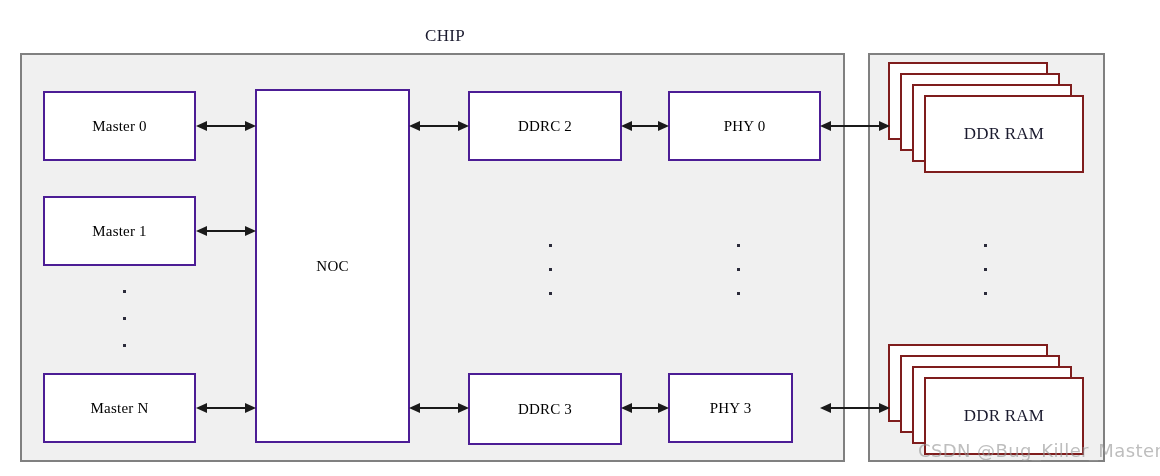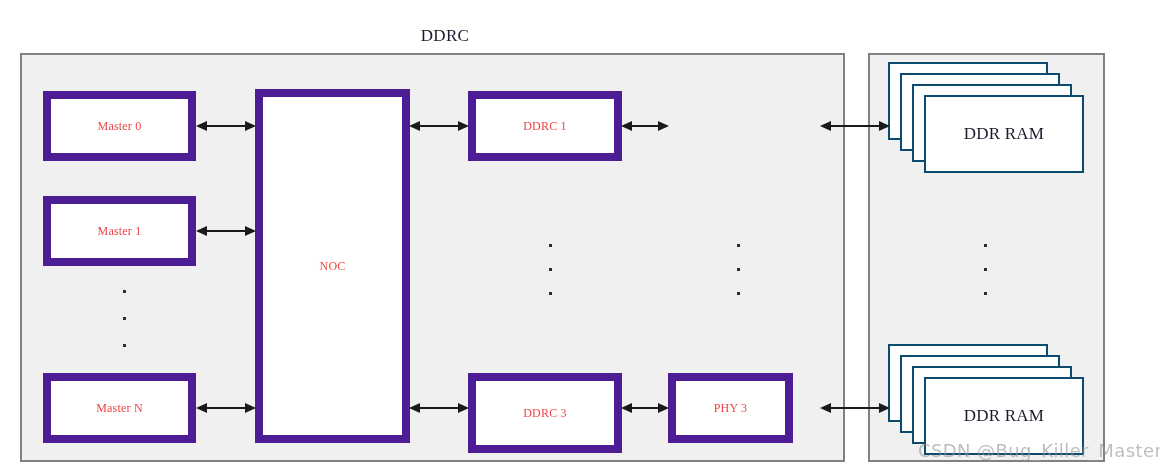--- a/index.html
+++ b/index.html
@@ -31,39 +31,39 @@
     color: #1a1a2e;
     text-align: center;
     white-space: nowrap;
     letter-spacing: .3px;
   }
 
   
   .block {
     position: absolute;
     background: #ffffff;
-    border: 8px solid #4c1d95;
+    border: 2px solid #4c1d95;
     box-sizing: border-box;
     display: flex;
     align-items: center;
     justify-content: center;
-    font-size: 12px;
-    color: #ef4444;
+    font-size: 15px;
+    color: #000000;
     white-space: nowrap;
     letter-spacing: .2px;
   }
 
   
   .stack {
     position: absolute;
   }
   .stack .sheet {
     position: absolute;
     background: #ffffff;
-    border: 2px solid #0c4a6e;
+    border: 2px solid #7f1d1d;
     box-sizing: border-box;
   }
   .stack .sheet.front {
     display: flex;
     align-items: center;
     justify-content: center;
     font-size: 17px;
     color: #1a1a2e;
     white-space: nowrap;
     letter-spacing: .2px;
@@ -105,49 +105,50 @@
     font-size: 18px;
     color: rgba(150,150,150,.62);
     letter-spacing: .4px;
   }
 </style>
 </head>
 <body>
 
 <div id="canvas">
 
-  <div class="panel-title" style="left:370px; top:26px; width:150px;">DDRC</div>
+  <div class="panel-title" style="left:370px; top:26px; width:150px;">CHIP</div>
   <div class="panel" style="left:20px; top:53px; width:825px; height:409px;"></div>
 
   <div class="panel" style="left:868px; top:53px; width:237px; height:409px;"></div>
 
   <div class="block" style="left:43px; top:91px; width:153px; height:70px;">Master 0</div>
 
   <div class="block" style="left:43px; top:196px; width:153px; height:70px;">Master 1</div>
 
   <div class="vdots" style="left:123px; top:290px; height:60px;">
     <i style="top:0px;"></i>
       <i style="top:27px;"></i>
       <i style="top:54px;"></i>
   </div>
 
   <div class="block" style="left:255px; top:89px; width:155px; height:354px;">NOC</div>
 
   <div class="block" style="left:43px; top:373px; width:153px; height:70px;">Master N</div>
 
-  <div class="block" style="left:468px; top:91px; width:154px; height:70px;">DDRC 1</div>
+  <div class="block" style="left:468px; top:91px; width:154px; height:70px;">DDRC 2</div>
 
   <div class="vdots" style="left:549px; top:244px; height:52px;">
     <i style="top:0px;"></i>
       <i style="top:24px;"></i>
       <i style="top:48px;"></i>
   </div>
 
-  <div class="block" style="left:468px; top:373px; width:154px; height:80px;">DDRC 3</div>
-
+  <div class="block" style="left:468px; top:373px; width:154px; height:72px;">DDRC 3</div>
+
+  <div class="block" style="left:668px; top:91px; width:153px; height:70px;">PHY 0</div>
 
   <div class="vdots" style="left:737px; top:244px; height:52px;">
     <i style="top:0px;"></i>
       <i style="top:24px;"></i>
       <i style="top:48px;"></i>
   </div>
 
   <div class="block" style="left:668px; top:373px; width:125px; height:70px;">PHY 3</div>
 
   <div class="stack" style="left:888px; top:62px; width:200px; height:116px;">

